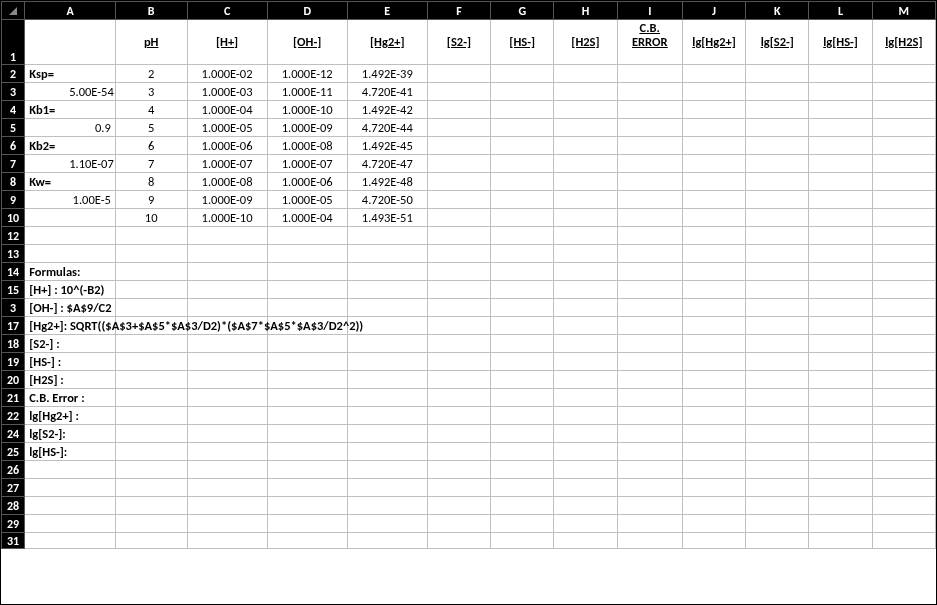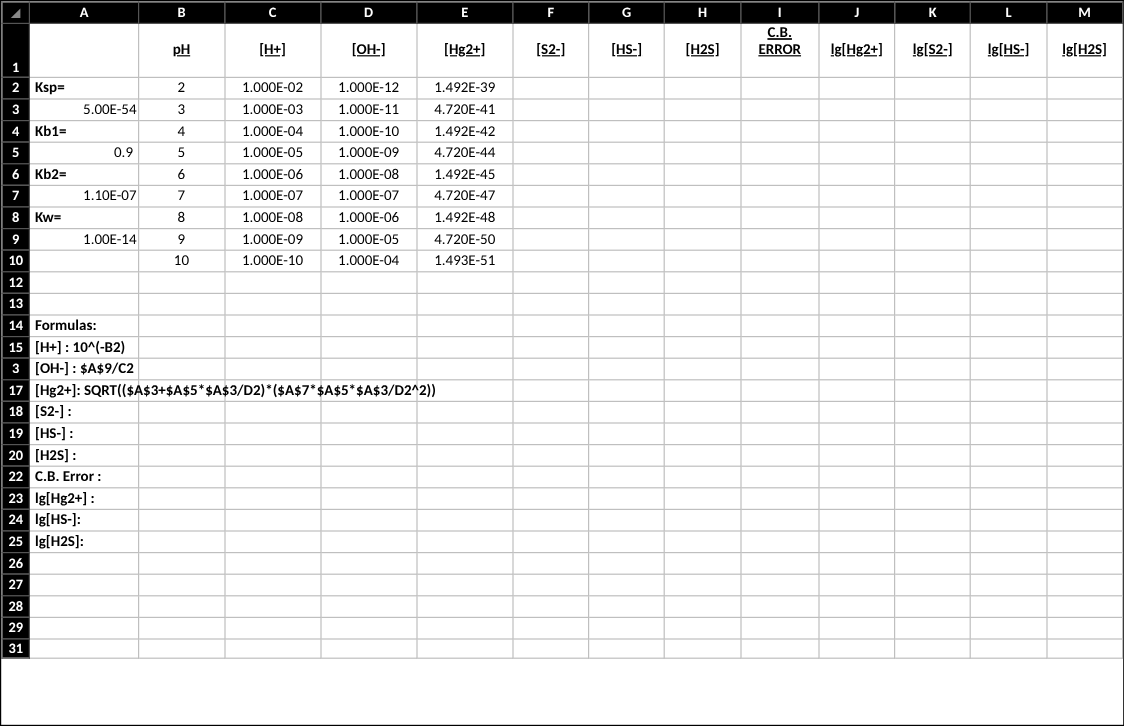--- a/index.html
+++ b/index.html
@@ -102,21 +102,21 @@
         <tr class="rowtall">
           <td class="rowhead">1</td>
           <td></td>
           <td class="hdr">pH</td>
           <td class="hdr">[H+]</td>
           <td class="hdr">[OH-]</td>
           <td class="hdr">[Hg2+]</td>
           <td class="hdr">[S2-]</td>
           <td class="hdr">[HS-]</td>
           <td class="hdr">[H2S]</td>
-          <td class="hdr"><span style="text-decoration:underline">C.B.</span><br><span style="">ERROR</span></td>
+          <td class="hdr"><span style="text-decoration:underline">C.B.</span><br><span style="text-decoration:underline">ERROR</span></td>
           <td class="hdr">lg[Hg2+]</td>
           <td class="hdr">lg[S2-]</td>
           <td class="hdr">lg[HS-]</td>
           <td class="hdr">lg[H2S]</td>
         </tr>
         <tr>
           <td class="rowhead">2</td>
           <td class="b">Ksp=</td>
           <td class="c">2</td>
           <td class="c">1.000E-02</td>
@@ -222,21 +222,21 @@
           <td></td>
           <td></td>
           <td></td>
           <td></td>
           <td></td>
           <td></td>
           <td></td>
         </tr>
         <tr>
           <td class="rowhead">9</td>
-          <td class="r">1.00E-14</td>
+          <td class="r">1.00E-5</td>
           <td class="c">9</td>
           <td class="c">1.000E-09</td>
           <td class="c">1.000E-05</td>
           <td class="c">4.720E-50</td>
           <td></td>
           <td></td>
           <td></td>
           <td></td>
           <td></td>
           <td></td>
@@ -415,41 +415,41 @@
           <td></td>
           <td></td>
           <td></td>
           <td></td>
           <td></td>
           <td></td>
           <td></td>
           <td></td>
         </tr>
         <tr>
+          <td class="rowhead">21</td>
+          <td class="ov b">
+            <span>lg[S2-]:</span>
+          </td>
+          <td></td>
+          <td></td>
+          <td></td>
+          <td></td>
+          <td></td>
+          <td></td>
+          <td></td>
+          <td></td>
+          <td></td>
+          <td></td>
+          <td></td>
+          <td></td>
+        </tr>
+        <tr>
           <td class="rowhead">22</td>
           <td class="ov b">
             <span>lg[HS-]:</span>
-          </td>
-          <td></td>
-          <td></td>
-          <td></td>
-          <td></td>
-          <td></td>
-          <td></td>
-          <td></td>
-          <td></td>
-          <td></td>
-          <td></td>
-          <td></td>
-          <td></td>
-        </tr>
-        <tr>
-          <td class="rowhead">23</td>
-          <td class="ov b">
-            <span>lg[H2S]:</span>
           </td>
           <td></td>
           <td></td>
           <td></td>
           <td></td>
           <td></td>
           <td></td>
           <td></td>
           <td></td>
           <td></td>

